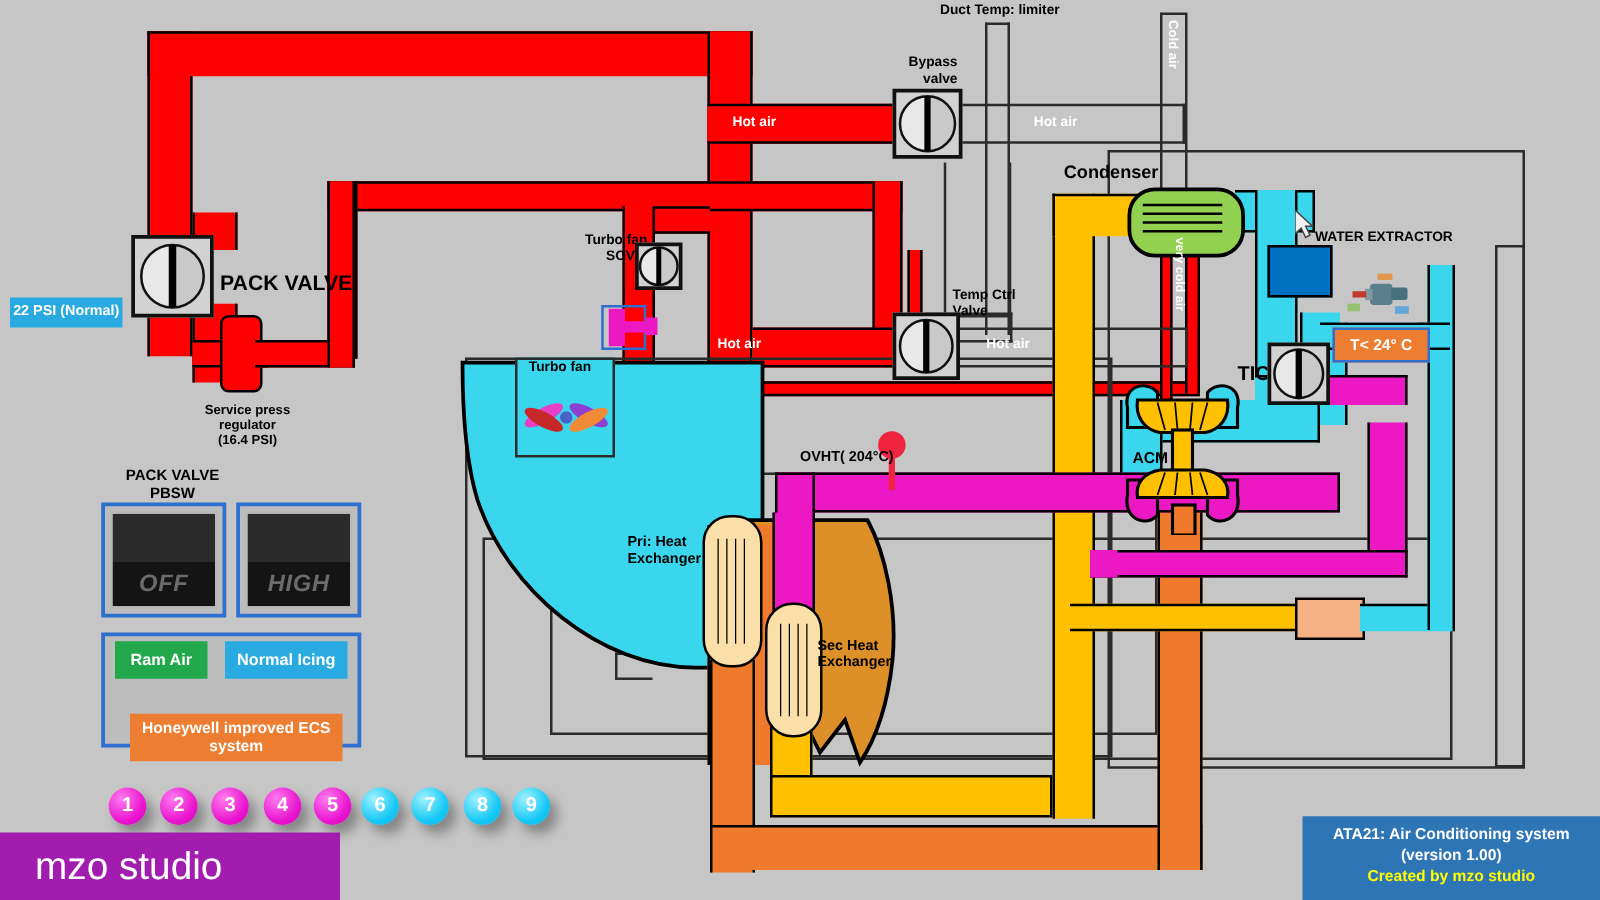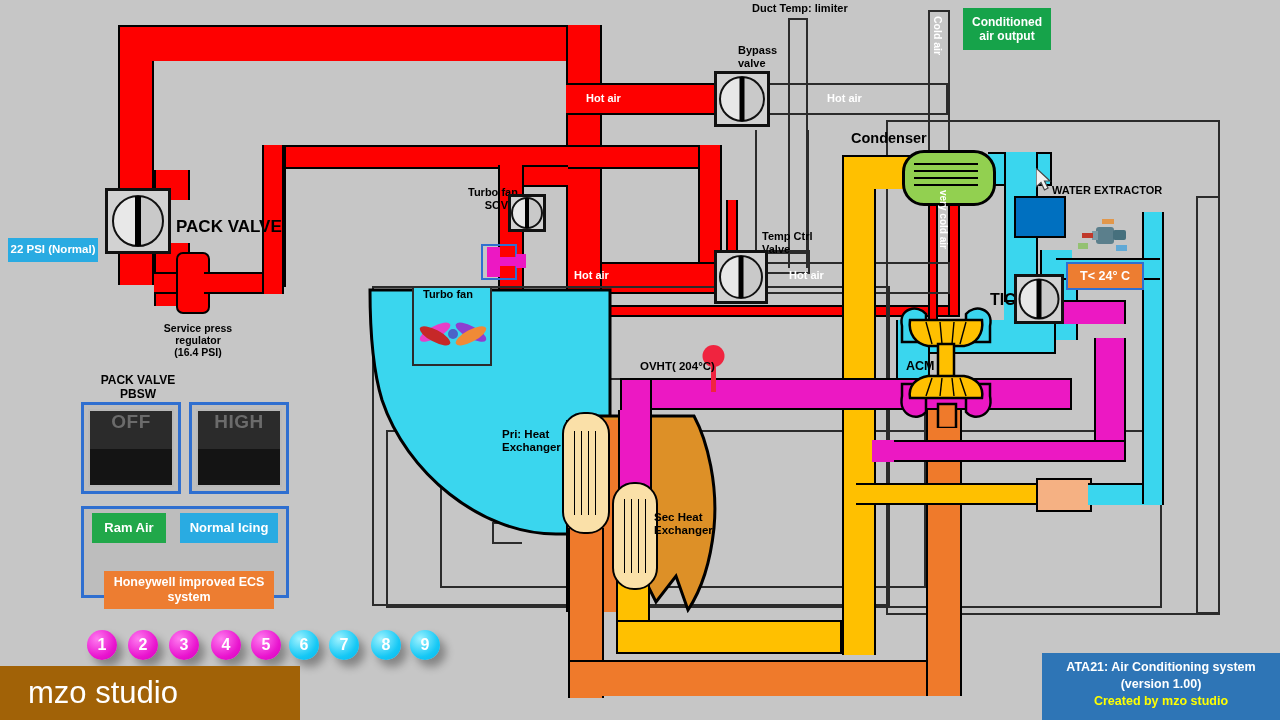--- a/index.html
+++ b/index.html
@@ -23,33 +23,33 @@
   .valve .bar{position:absolute;left:50%;top:50%;transform:translate(-50%,-50%);background:#000;}
 
   
   .hx{position:absolute;background:#fae0a8;border:2px solid #000;border-radius:22px;z-index:30;}
   .hx i{position:absolute;top:14%;width:1px;height:72%;background:#000;}
 
   
   .pbsw{position:absolute;box-sizing:border-box;border:3px solid #2f6fd0;background:#bdbdbd;padding:4px;}
   .pbsw .face{width:100%;height:100%;box-sizing:border-box;border:2px solid #b9b9b9;
        background:linear-gradient(180deg,#2b2b2b 0 52%,#141414 52% 100%);
-       display:flex;align-items:flex-start;justify-content:center;padding-bottom:6px;
-       color:#6b6b6b;font-weight:bold;font-size:19px;letter-spacing:.5px;}
+       display:flex;align-items:flex-end;justify-content:center;padding-bottom:6px;
+       color:#6b6b6b;font-weight:bold;font-size:19px;letter-spacing:.5px;font-style:italic;}
 
   .legendbox{position:absolute;box-sizing:border-box;border:3px solid #2f6fd0;background:#bdbdbd;}
 
   
   .chip{position:absolute;width:30px;height:30px;border-radius:50%;display:flex;align-items:center;
         justify-content:center;color:#fff;font-weight:bold;font-size:16px;
         box-shadow:6px 7px 9px rgba(0,0,0,.33);}
   .chip.m{background:radial-gradient(circle at 34% 30%,#ff7bf0,#e915cf 62%,#d400bd);}
   .chip.c{background:radial-gradient(circle at 34% 30%,#9ef2ff,#16c8f5 62%,#05b4ec);}
 
-  .brand{position:absolute;left:0;bottom:0;width:300px;height:54px;background:#a16207;
+  .brand{position:absolute;left:0;bottom:0;width:272px;height:54px;background:#a21caf;
         display:flex;align-items:center;padding-left:28px;box-sizing:border-box;
         color:#fff;font-size:31px;}
   .titlecard{position:absolute;right:0;bottom:0;width:238px;height:67px;background:#2e75b6;
         box-sizing:border-box;padding:6px 4px 0;text-align:center;color:#fff;
         font-weight:bold;font-size:12.5px;line-height:1.35;}
   .titlecard .yellow{color:#ffff00;}
   .vert{writing-mode:vertical-rl;text-orientation:mixed;}
   .topstrip{position:absolute;left:0;top:0;width:100%;height:6px;background:#c6c6c6;}
 </style>
 </head>
@@ -256,21 +256,21 @@
 
   <div class="lbl" style="left:176px;top:217px;font-size:17px;">PACK VALVE</div>
   <div class="lbl" style="left:156px;top:322px;font-size:10.5px;text-align:center;width:84px;">Service press
 regulator
 (16.4 PSI)</div>
   <div class="lbl" style="left:82px;top:374px;font-size:12px;text-align:center;width:112px;">PACK VALVE
 PBSW</div>
   <div class="lbl" style="left:468px;top:186px;font-size:11px;text-align:right;width:40px;">Turbo fan
 SOV</div>
   <div class="lbl" style="left:423px;top:288px;font-size:11px;">Turbo fan</div>
-  <div class="lbl" style="left:718px;top:44px;font-size:11px;text-align:left;width:48px;margin-left:20px;">Bypass
+  <div class="lbl" style="left:718px;top:44px;font-size:11px;text-align:right;width:48px;">Bypass
 valve</div>
   <div class="lbl" style="left:752px;top:2px;font-size:11px;">Duct Temp: limiter</div>
   <div class="lbl" style="left:762px;top:230px;font-size:11px;">Temp Ctrl
 Valve</div>
   <div class="lbl" style="left:851px;top:130px;font-size:14.5px;">Condenser</div>
   <div class="lbl" style="left:1052px;top:184px;font-size:11px;">WATER EXTRACTOR</div>
   <div class="lbl" style="left:990px;top:291px;font-size:16px;">TIC</div>
   <div class="lbl" style="left:906px;top:359px;font-size:12.5px;z-index:50;">ACM</div>
   <div class="lbl" style="left:502px;top:428px;font-size:11.5px;z-index:50;">Pri: Heat
 Exchanger</div>
@@ -281,24 +281,20 @@
   <div class="lbl vert" style="left:932px;top:16px;font-size:10.5px;color:#fff;">Cold air</div>
   <div class="lbl vert" style="left:937px;top:190px;font-size:10px;color:#fff;z-index:50;">very cold air</div>
 
   <div class="lbl w" style="left:586px;top:92px;font-size:11px;z-index:50;">Hot air</div>
   <div class="lbl" style="left:827px;top:92px;font-size:11px;color:#fff;z-index:50;">Hot air</div>
   <div class="lbl w" style="left:574px;top:269px;font-size:11px;z-index:50;">Hot air</div>
   <div class="lbl" style="left:789px;top:269px;font-size:11px;color:#fff;z-index:50;">Hot air</div>
 
   <div class="tag" style="left:8px;top:238px;width:90px;height:24px;background:#29abe2;font-size:11.5px;">22 PSI (Normal)</div>
 
-  <div class="tag" style="left:963px;top:8px;width:88px;height:42px;background:#16a34a;font-size:12px;flex-direction:column;">
-    <span>Conditioned</span>
-    <span>air output</span>
-  </div>
 
   <div style="position:absolute;left:1066px;top:262px;width:78px;height:28px;border:2px solid #2f6fd0;
               box-sizing:border-box;background:#ed7d31;display:flex;align-items:center;justify-content:center;
               color:#fff;font-weight:bold;font-size:12.5px;z-index:50;">
     <span>T&lt; 24° C</span>
   </div>
 
   <div class="pbsw" style="left:81px;top:402px;width:100px;height:92px;">
     <div class="face">
         <span>OFF</span>

